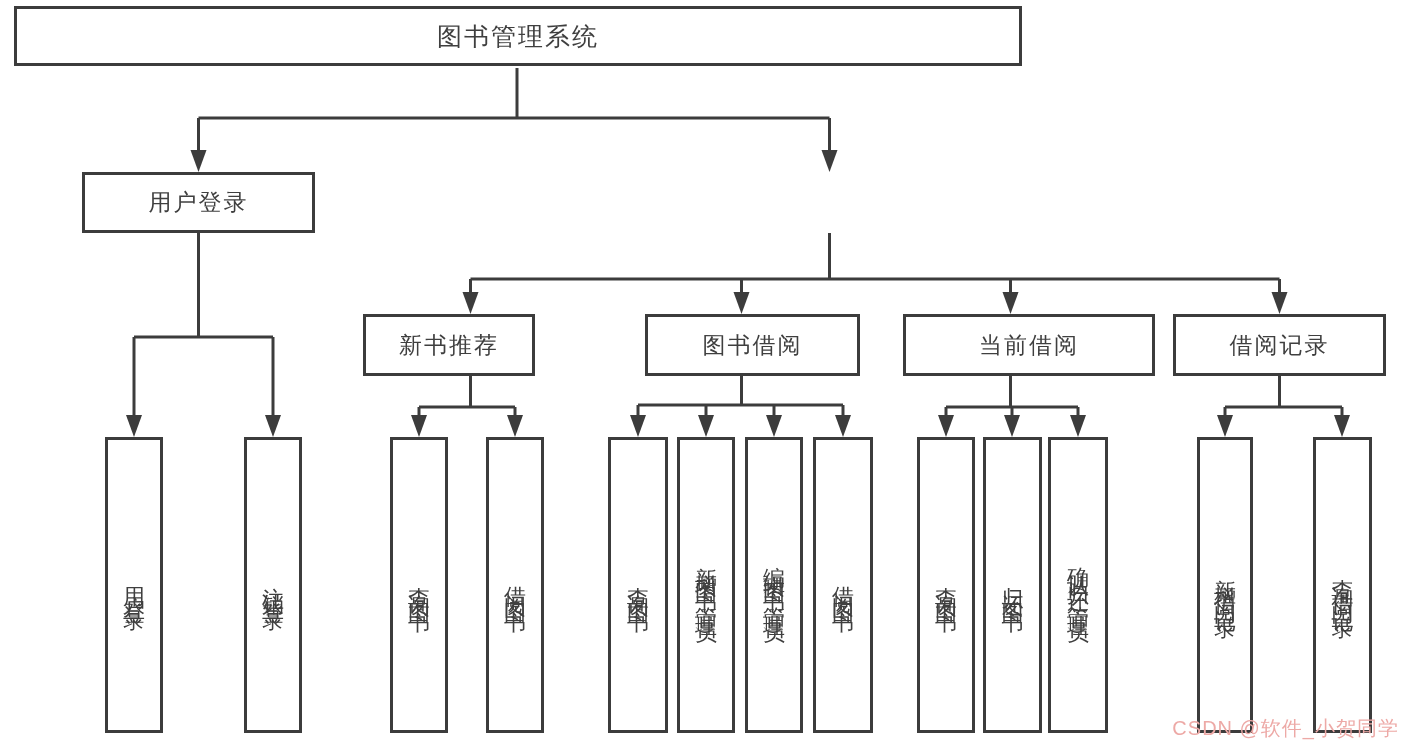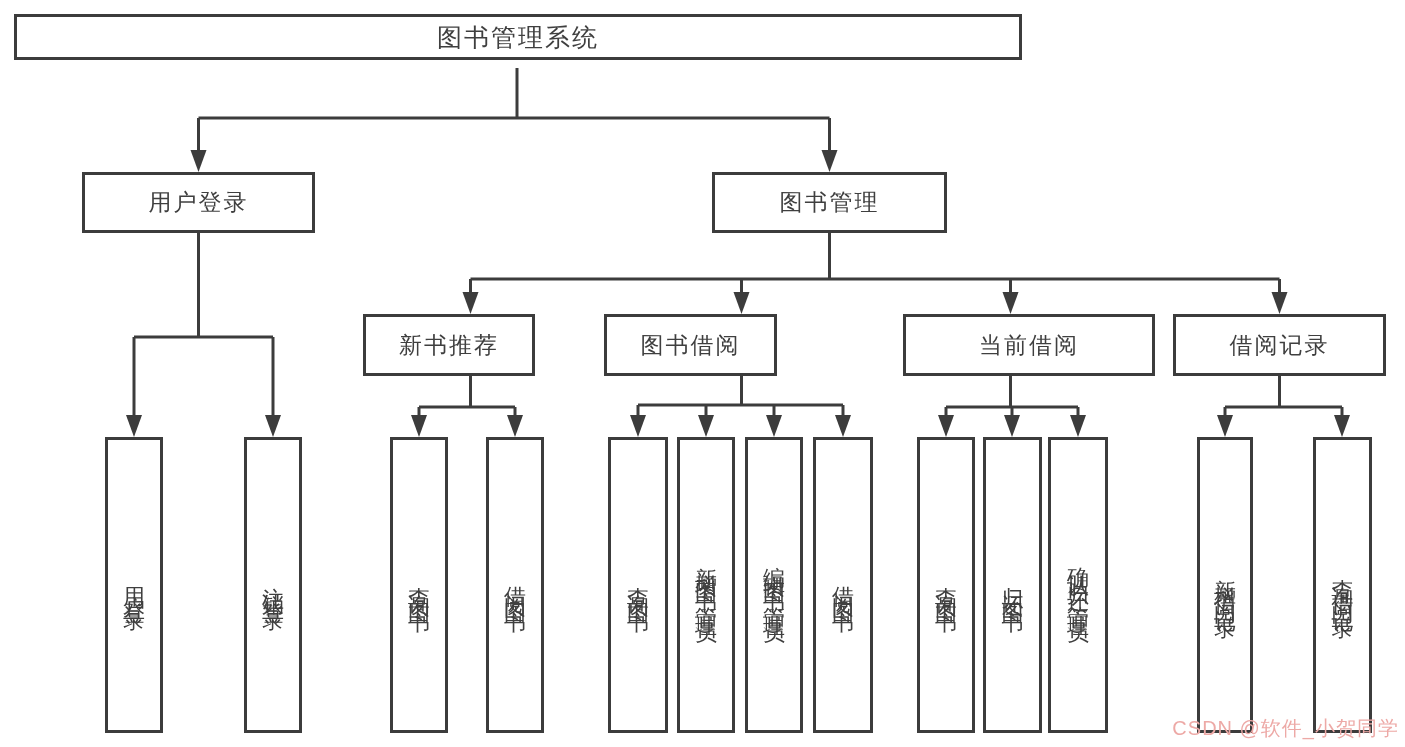--- a/index.html
+++ b/index.html
@@ -125,35 +125,32 @@
     <polygon points="1070,415 1086,415 1078,437"></polygon>
 
     <polyline points="1279.5,376 1279.5,407"></polyline>
     <polyline points="1225,407 1342,407"></polyline>
     <polyline points="1225,407 1225,419"></polyline>
     <polygon points="1217,415 1233,415 1225,437"></polygon>
     <polyline points="1342,407 1342,419"></polyline>
     <polygon points="1334,415 1350,415 1342,437"></polygon>
   </svg>
 
-  <div class="node h root" style="left:14px; top:14px; width:1008px; height:46px;">
+  <div class="node h root" style="left:14px; top:6px; width:1008px; height:60px;">
     <span>图书管理系统</span>
   </div>
 
   <div class="node h" style="left:82px; top:172px; width:233px; height:61px;">
     <span>用户登录</span>
   </div>
-  <div class="node h" style="left:712px; top:172px; width:235px; height:61px;">
-    <span>图书管理</span>
-  </div>
 
   <div class="node h" style="left:363px; top:314px; width:172px; height:62px;">
     <span>新书推荐</span>
   </div>
-  <div class="node h" style="left:604px; top:314px; width:173px; height:62px;">
+  <div class="node h" style="left:645px; top:314px; width:215px; height:62px;">
     <span>图书借阅</span>
   </div>
   <div class="node h" style="left:903px; top:314px; width:252px; height:62px;">
     <span>当前借阅</span>
   </div>
   <div class="node h" style="left:1173px; top:314px; width:213px; height:62px;">
     <span>借阅记录</span>
   </div>
 
   <div class="node v" style="left:105px; top:437px; width:58px; height:296px;">

